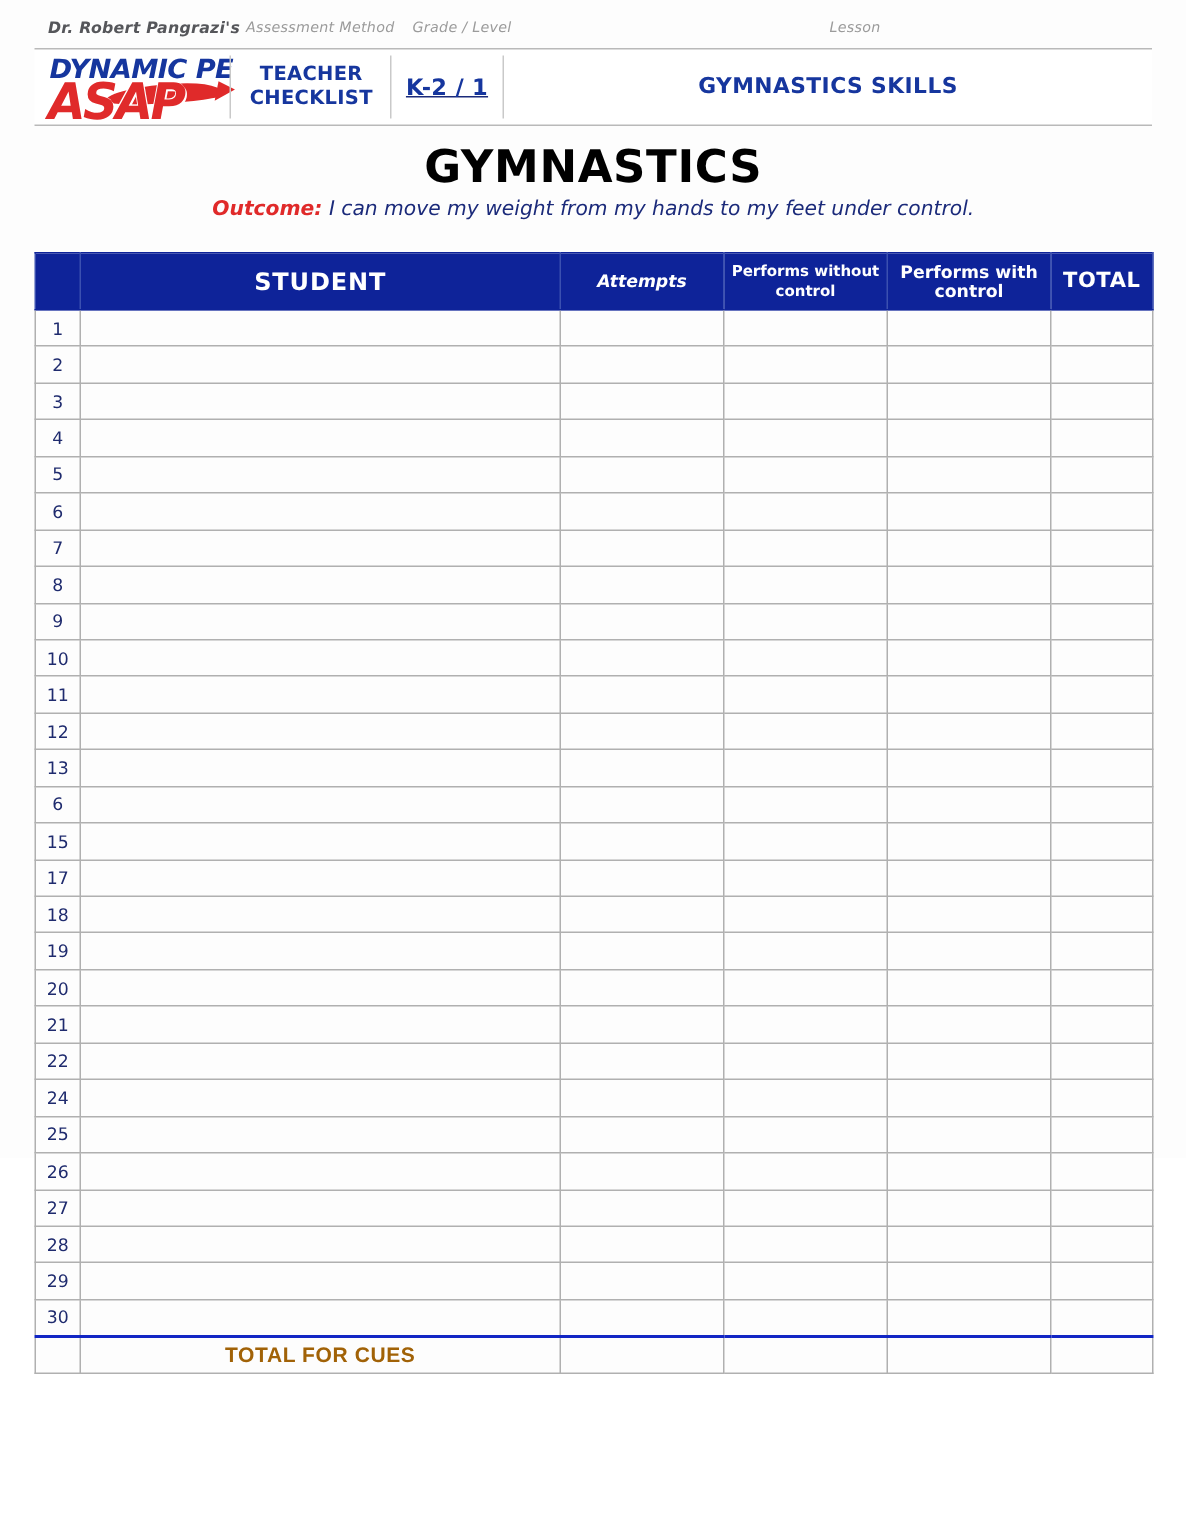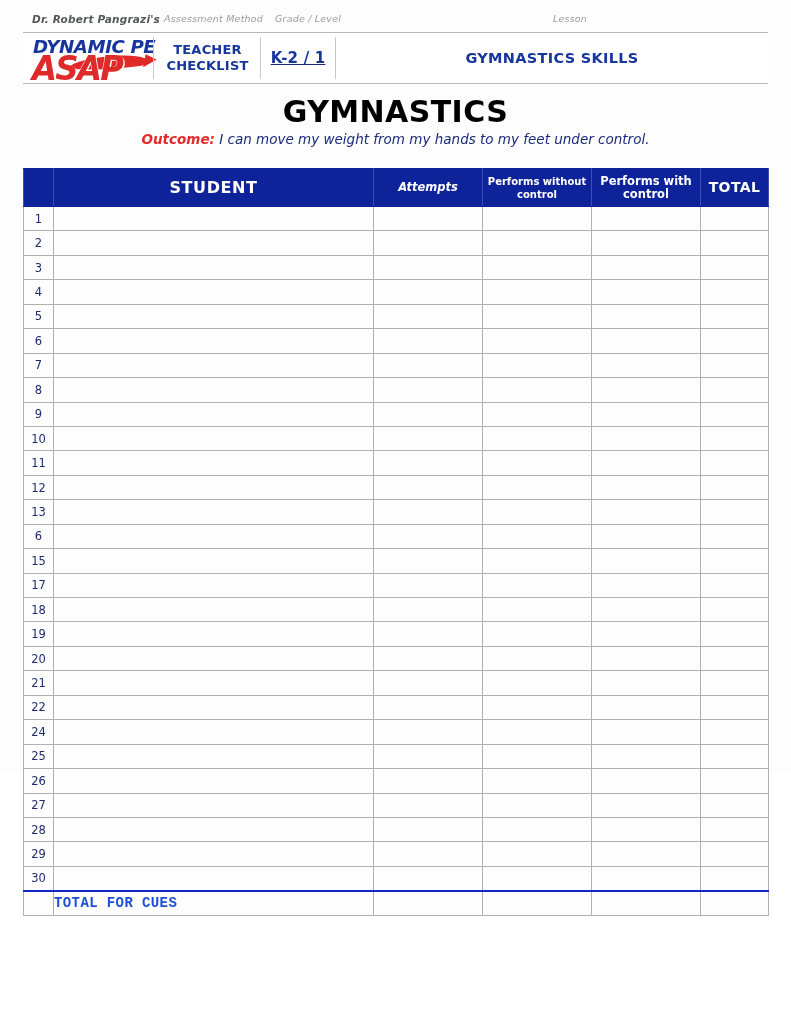--- a/index.html
+++ b/index.html
@@ -248,25 +248,26 @@
     font-family: "DejaVu Sans", sans-serif;
     font-size: 11.5px;
     color: #1f2b6e;
     background: #fdfdfd;
   }
   tr.total-row td {
     height: 29px;
     border-top: 2.4px solid #1226c4;
   }
   td.total-label {
-    font-family: Liberation Mono, monospace;
+    text-align: center;
+    font-family: Liberation Sans, sans-serif;
     font-weight: bold;
     font-size: 14px;
     letter-spacing: 0.4px;
-    color: #1d4ed8;
+    color: #a16207;
   }
 </style>
 </head>
 <body>
 
 <div class="page">
 
   <div class="meta-row">
     <span class="meta-label brand-line">Dr. Robert Pangrazi's</span>
     <span class="meta-label assess">Assessment Method</span>

